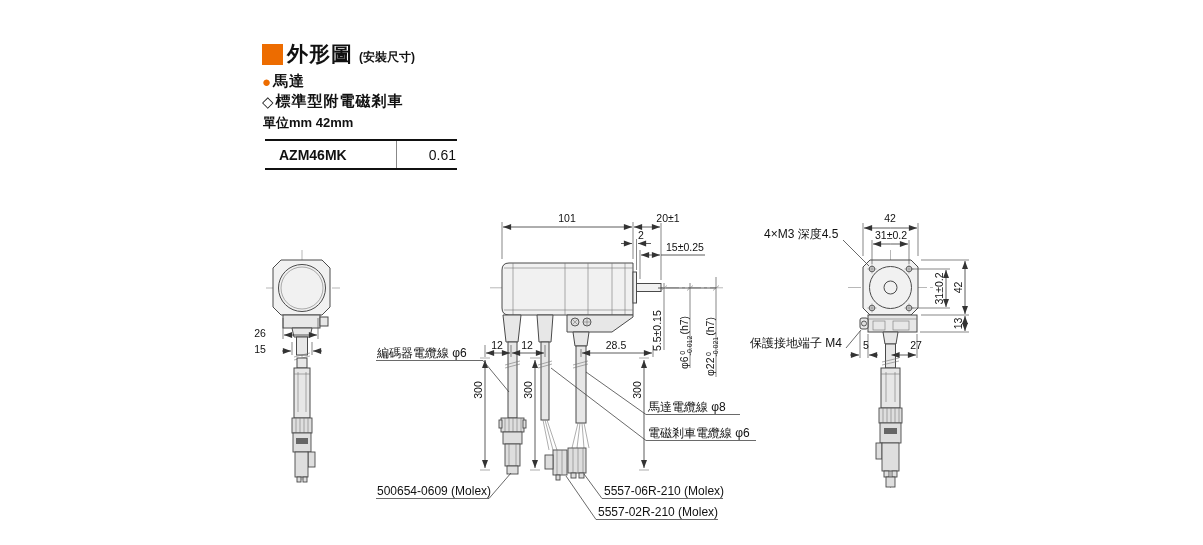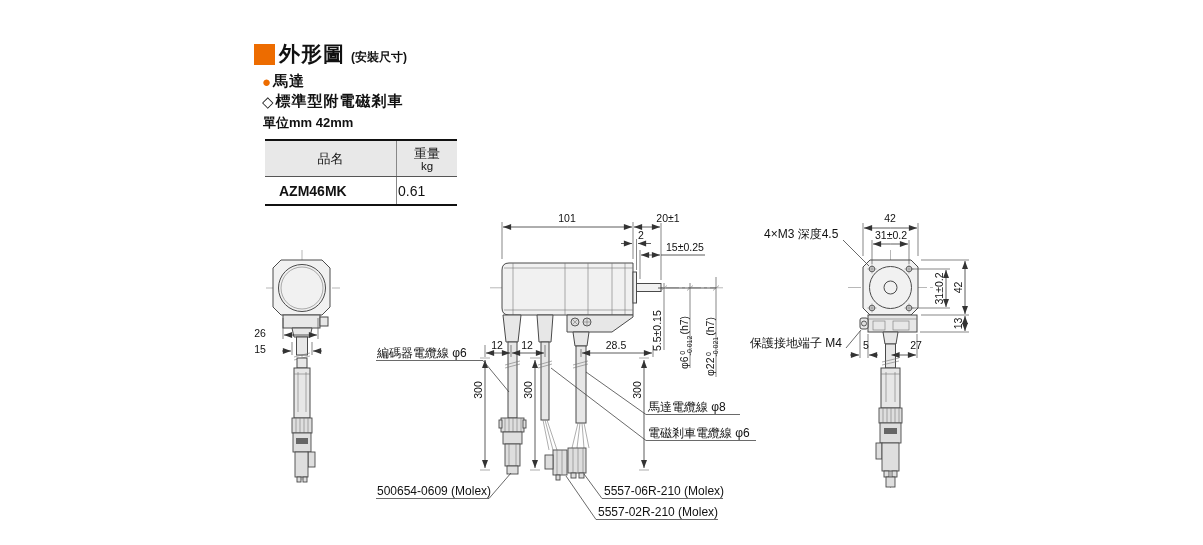--- a/index.html
+++ b/index.html
@@ -1,36 +1,36 @@
 <!DOCTYPE html>
 <html><head>
 <meta charset="utf-8">
 <style>
   html,body{margin:0;padding:0;background:#fff;}
   body{width:1203px;height:545px;position:relative;overflow:hidden;
        font-family:"Liberation Sans","DejaVu Sans",sans-serif;color:#111;}
   .abs{position:absolute;}
   
-  .title-row{left:254px;top:40px;display:flex;align-items:flex-end;}
+  .title-row{left:262px;top:40px;display:flex;align-items:flex-end;}
   .title-sq{width:21px;height:21px;background:#ed6c00;margin-right:4px;align-self:center;}
   .title-txt{font-size:21px;font-weight:bold;letter-spacing:1px;}
   .unit-note{font-size:12px;margin-left:6px;padding-bottom:2px;font-weight:bold;}
   .bullet-row{left:262px;display:flex;align-items:center;font-size:15px;font-weight:bold;letter-spacing:1px;}
   .b1{top:72px;} .b2{top:92px;}
   .bullet-circle{color:#ed6c00;font-size:15px;margin-right:1px;}
   .bullet-diamond{color:#111;font-size:15px;margin-right:1px;font-weight:normal;}
   .mount{left:263px;top:114px;font-size:13px;font-weight:bold;}
   
   .spec-table{left:265px;top:139px;width:192px;border-top:2px solid #111;border-bottom:2px solid #111;border-collapse:collapse;}
   .spec-table td{border:none;}
   .spec-table .hdr td{background:#e8e8e8;border-bottom:1px solid #555;height:33px;font-size:13px;text-align:center;vertical-align:middle;}
   .spec-table .c2{border-left:1px solid #888;width:58px;}
   .spec-table .row td{height:25px;font-size:14px;vertical-align:middle;}
   .pname{font-weight:bold;padding-left:14px;font-size:13.5px;}
-  .pweight{text-align:left;font-size:12.5px;}
+  .pweight{text-align:right;font-size:12.5px;}
   .hdr-sub{font-size:11.5px;display:block;line-height:11px;}
   .hdr-main{display:block;line-height:14px;margin-top:2px;}
   
   svg text{fill:#111;}
   .dim{font-size:10.5px;}
   .lbl{font-size:12px;}
   .tol{font-size:7px;}
   .ol{stroke:#4a4a4a;stroke-width:1;fill:#f1f1f1;}
   .ol2{stroke:#4a4a4a;stroke-width:1;fill:#e7e7e7;}
   .cn{stroke:#4a4a4a;stroke-width:0.9;fill:#dedede;}
@@ -53,27 +53,20 @@
   <span>馬達</span>
 </div>
 <div class="abs bullet-row b2">
   <span class="bullet-diamond">◇</span>
   <span>標準型附電磁剎車</span>
 </div>
 <div class="abs mount">單位mm 42mm</div>
 
 <table class="abs spec-table">
   <tbody>
-      <tr class="hdr">
-    <td>品名</td>
-    <td class="c2">
-      <span class="hdr-main">重量</span>
-      <span class="hdr-sub">kg</span>
-    </td>
-  </tr>
   <tr class="row">
     <td class="pname">AZM46MK</td>
     <td class="c2 pweight">0.61</td>
   </tr>
 </tbody>
   </table>
 
 <svg class="abs" style="left:0;top:0" width="1203" height="545" viewBox="0 0 1203 545">
   <defs>
     <marker id="arw" orient="auto" markerUnits="userSpaceOnUse" markerWidth="10" markerHeight="8" refX="8.6" refY="3.5">

